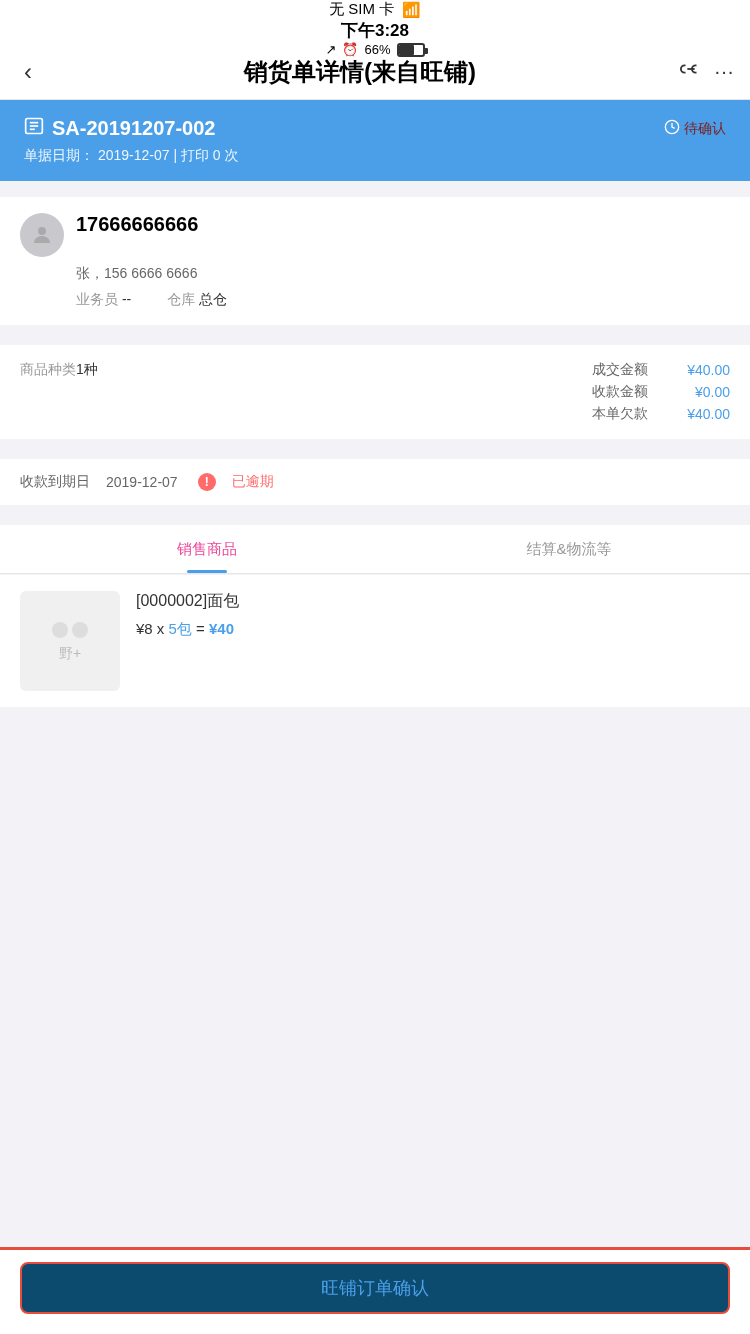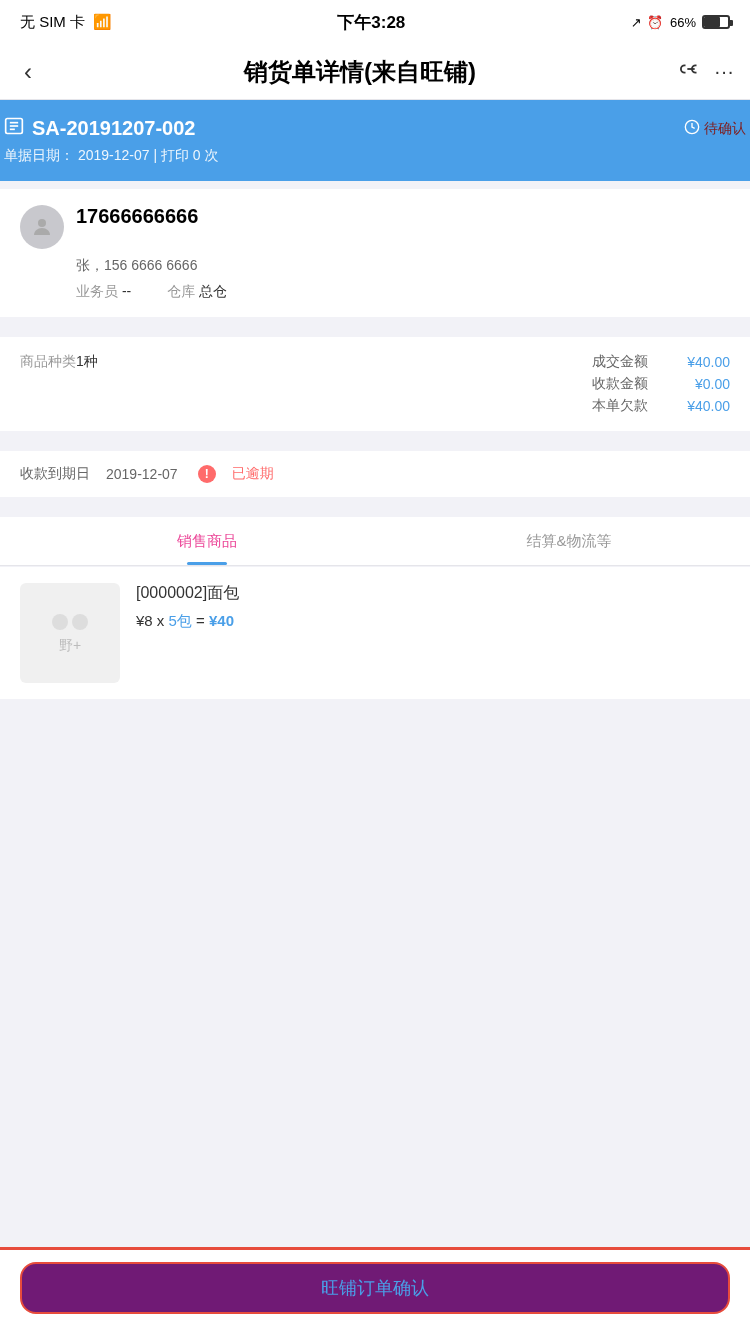--- a/index.html
+++ b/index.html
@@ -16,20 +16,21 @@
     
     .status-bar {
       background: #fff;
       height: 44px;
       display: flex;
       align-items: center;
       justify-content: space-between;
       padding: 0 20px;
       font-size: 15px;
       font-weight: 500;
+      flex-direction: column;
     }
     .status-left { display: flex; align-items: center; gap: 8px; }
     .status-center { font-size: 17px; font-weight: 600; }
     .status-right { display: flex; align-items: center; gap: 6px; font-size: 13px; }
     .battery-icon {
       width: 28px; height: 14px; border: 2px solid #333; border-radius: 3px;
       position: relative; display: inline-block;
     }
     .battery-icon::after {
       content: '';
@@ -71,22 +72,22 @@
     }
     .nav-share, .nav-more {
       font-size: 20px;
       color: #333;
       cursor: pointer;
     }
 
     
     .header-card {
       background: #4a9fe8;
-      padding: 16px 4px;
-      margin-bottom: 8px;
+      padding: 16px 24px;
+      margin-bottom: 16px;
     }
     .header-card-top {
       display: flex;
       justify-content: space-between;
       align-items: center;
       margin-bottom: 6px;
     }
     .order-id {
       font-size: 20px;
       font-weight: 700;
@@ -288,23 +289,23 @@
       bottom: 0;
       left: 0;
       width: 750px;
       background: #fff;
       padding: 12px 20px 20px;
       border-top: 3px solid #e74c3c;
     }
     .confirm-btn {
       width: 100%;
       height: 52px;
-      background: #701a75;
+      background: #0c4a6e;
       border: 2px solid #e74c3c;
-      border-radius: 16px;
+      border-radius: 8px;
       font-size: 18px;
       font-weight: 500;
       color: #4a9fe8;
       cursor: pointer;
       display: flex;
       align-items: center;
       justify-content: center;
     }
 
     

